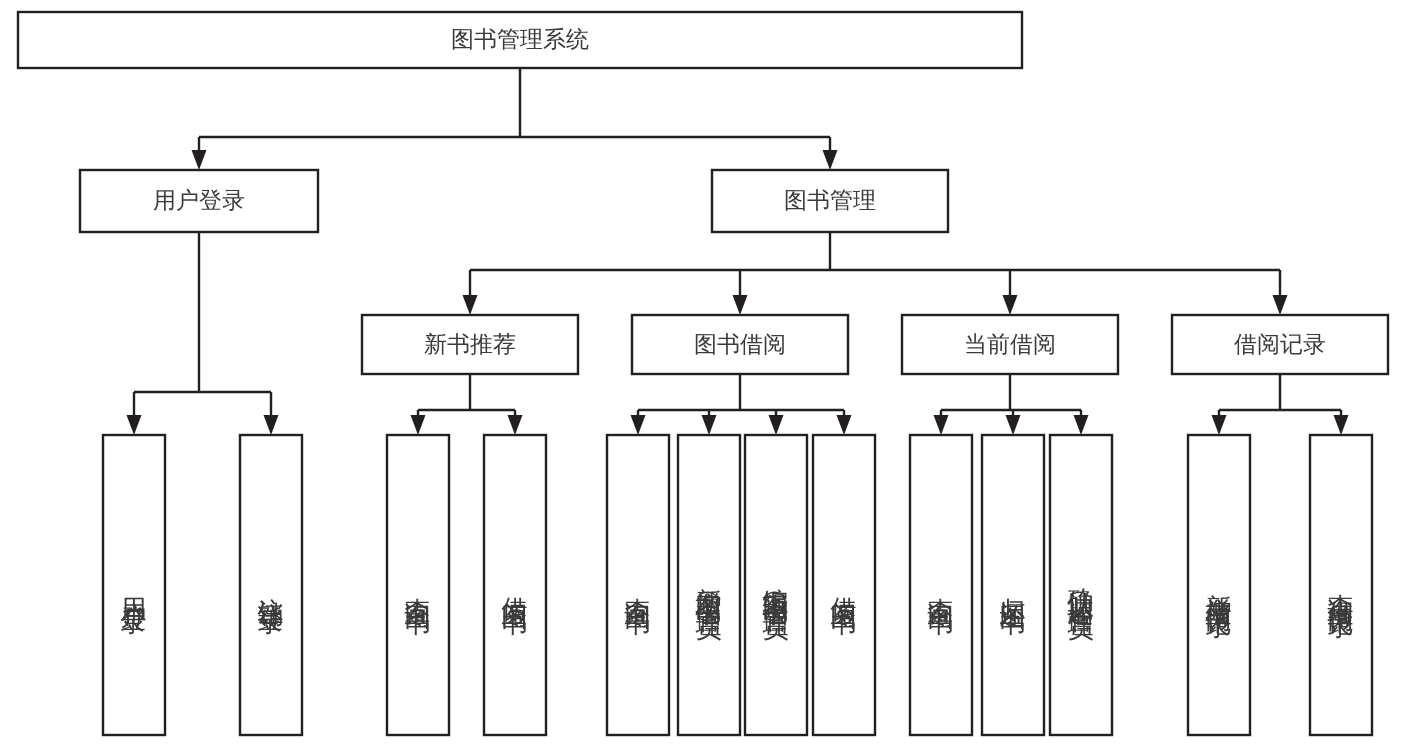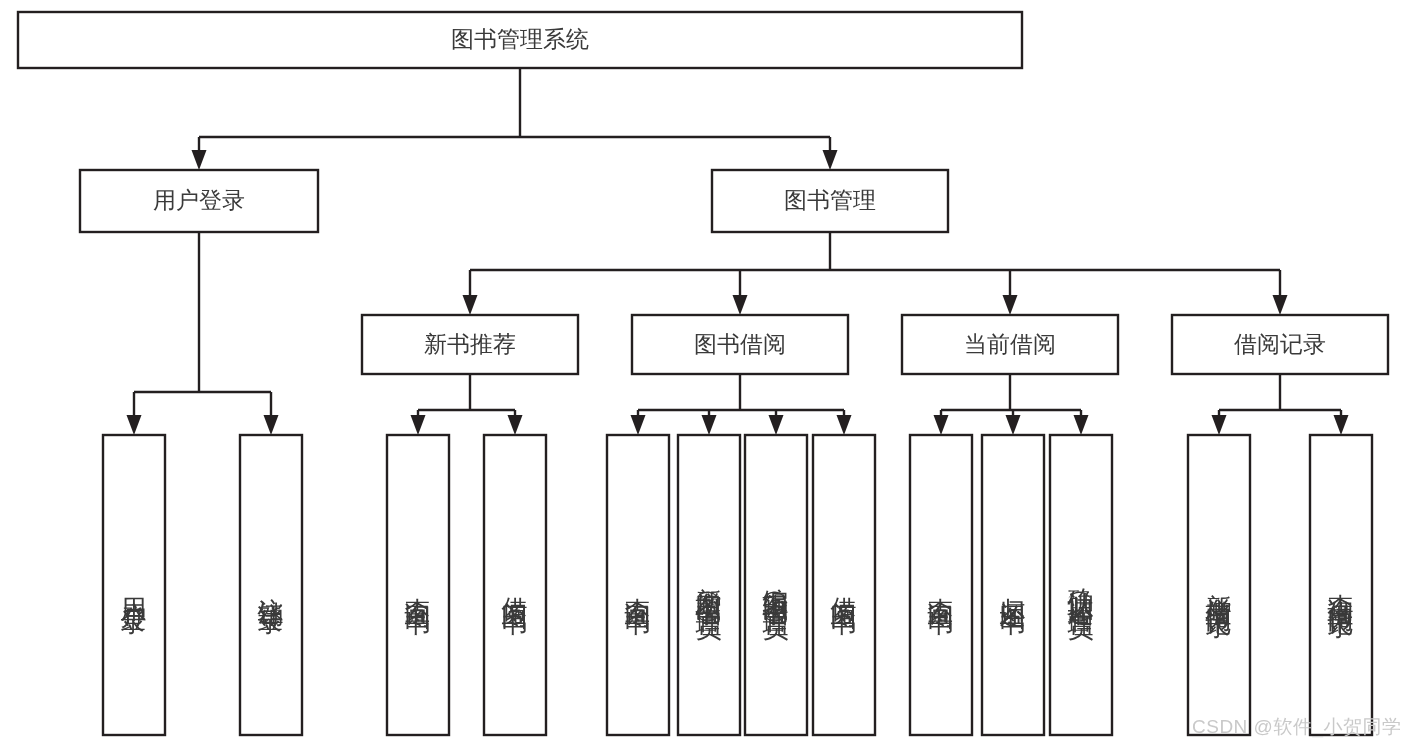--- a/index.html
+++ b/index.html
@@ -202,15 +202,14 @@
         <div class="node-label-v">确认归还（管理员）</div>
       </div>
       <div class="vlabel-wrap" style="left: 1188px; top: 435px; width: 62px; height: 300px;">
         <div class="node-label-v">新增借阅记录</div>
       </div>
       <div class="vlabel-wrap" style="left: 1310px; top: 435px; width: 62px; height: 300px;">
         <div class="node-label-v">查询借阅记录</div>
       </div>
     </div>
 
-  <div class="watermark" id="watermark" style="left: 1192px; top: 714px;">CSDN @软件_小贺同学</div>
 
 </div>
 
 </body></html>

